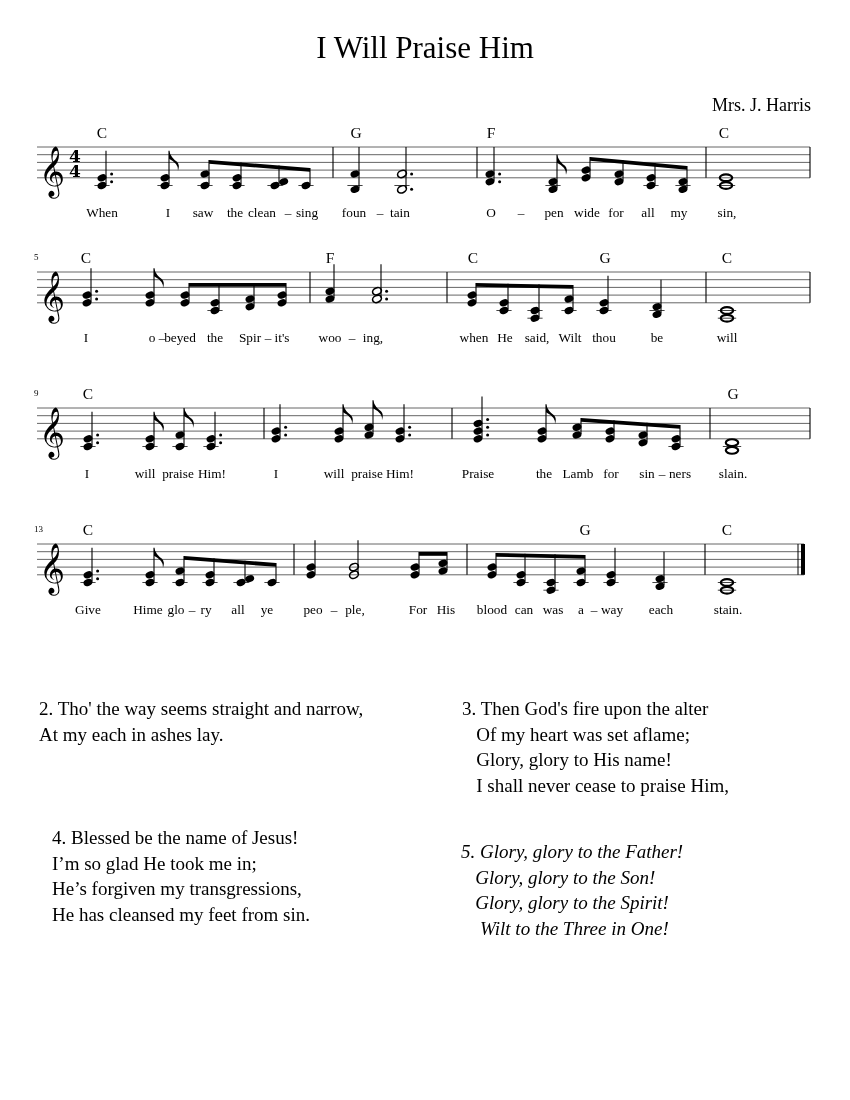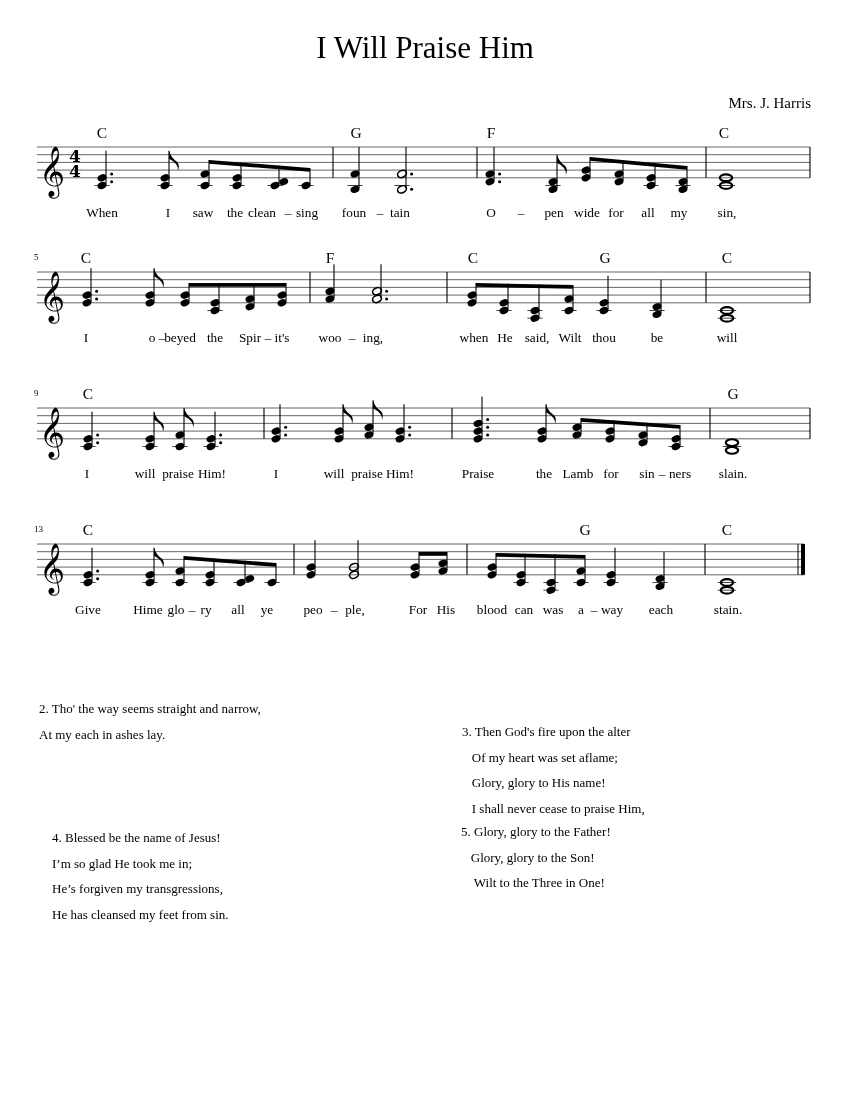--- a/index.html
+++ b/index.html
@@ -1,23 +1,23 @@
 <!DOCTYPE html>
 <html><head>
 <meta charset="utf-8">
 <style>
   html, body { margin: 0; padding: 0; background: #ffffff; }
   body { width: 850px; height: 1100px; position: relative; overflow: hidden;
          font-family: "Liberation Serif", "DejaVu Serif", serif; color: #000; }
   .title { position: absolute; top: 30px; left: 0; width: 850px; text-align: center;
            font-size: 31px; font-weight: normal; }
-  .composer { position: absolute; top: 95px; right: 39px; font-size: 15px; }
+  .composer { position: absolute; top: 95px; right: 39px; font-size: 18px; }
   svg.score { position: absolute; left: 0; top: 0; }
   .verses { position: absolute; top: 696px; left: 0; width: 850px; }
-  .verse { position: absolute; font-size: 13px; line-height: 25.7px; }
+  .verse { position: absolute; font-size: 19px; line-height: 25.7px; }
   .verse-line { white-space: pre; display: block; }
   .chord { font-family: "Liberation Serif", serif; font-size: 15.5px; }
   .lyric { font-family: "Liberation Serif", serif; font-size: 13.3px; }
   .measure-num { font-family: "Liberation Serif", serif; font-size: 9px; }
 </style>
 </head>
 <body>
 
 <div class="title">I Will Praise Him</div>
 <div class="composer">Mrs. J. Harris</div>
@@ -549,30 +549,31 @@
       <text x="661" y="613.8" class="lyric" text-anchor="middle">each</text>
       <text x="728" y="613.8" class="lyric" text-anchor="middle">stain.</text>
     </g>
   </svg>
 
 <div class="verses" id="verses">
     <div class="verse" style="left: 39px; top: 0px;">
       <span class="verse-line">2. Tho' the way seems straight and narrow,</span>
       <span class="verse-line">At my each in ashes lay.</span>
     </div>
-    <div class="verse" style="left: 462px; top: 0px; margin-top: 23px;">
+    <div class="verse" style="left: 462px; top: 0px;">
       <span class="verse-line">3. Then God's fire upon the alter</span>
       <span class="verse-line">   Of my heart was set aflame;</span>
       <span class="verse-line">   Glory, glory to His name!</span>
       <span class="verse-line">   I shall never cease to praise Him,</span>
     </div>
     <div class="verse" style="left: 52px; top: 129px;">
       <span class="verse-line">4. Blessed be the name of Jesus!</span>
       <span class="verse-line">I’m so glad He took me in;</span>
       <span class="verse-line">He’s forgiven my transgressions,</span>
       <span class="verse-line">He has cleansed my feet from sin.</span>
     </div>
-    <div class="verse" style="left: 461px; top: 123px;">
+    <div class="verse" style="left: 461px; top: 143px; font-style: italic;">
       <span class="verse-line">5. Glory, glory to the Father!</span>
       <span class="verse-line">   Glory, glory to the Son!</span>
+      <span class="verse-line">   Glory, glory to the Spirit!</span>
       <span class="verse-line">    Wilt to the Three in One!</span>
     </div>
   </div>
 
 </body></html>

